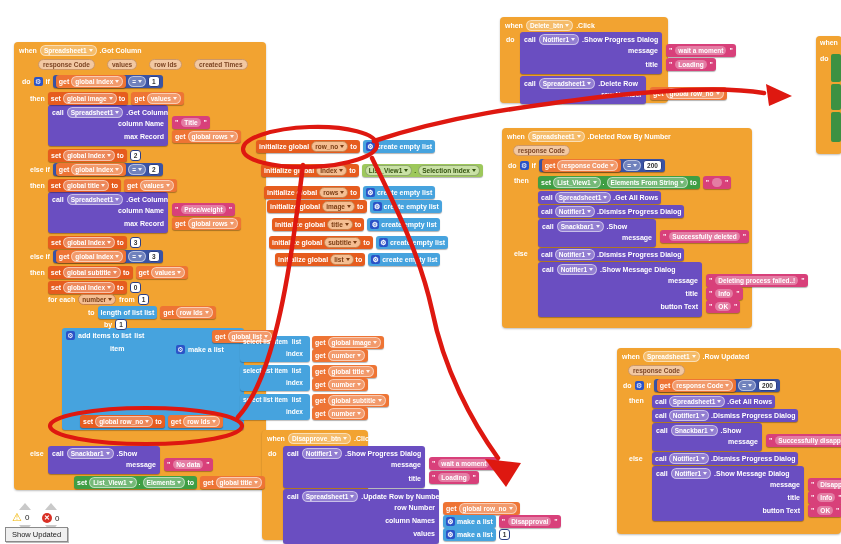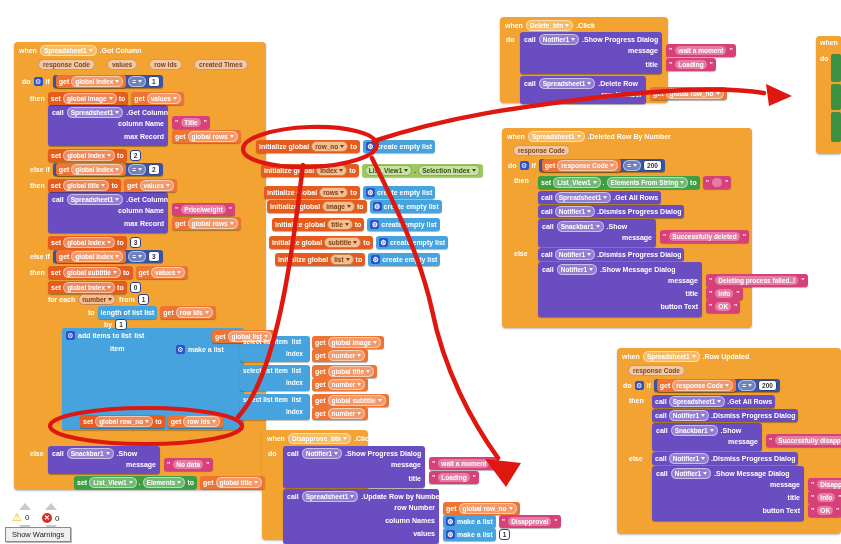--- a/index.html
+++ b/index.html
@@ -764,15 +764,15 @@
   </div>
   <div class="tri tri-down" style="left:19px;top:525px"></div>
 
   <div class="tri tri-up" style="left:45px;top:503px"></div>
   <div class="row" style="left:42px;top:513px;gap:1px">
     <span class="erricon">✕</span>
     <span class="cnt">0</span>
   </div>
   <div class="tri tri-down" style="left:45px;top:525px"></div>
 
-  <button class="swbtn" style="left:5px;top:527px">Show Warnings</button>
+  <button class="swbtn" style="left:5px;top:527px">Show Updated</button>
 
 </div>
 
 </body></html>

